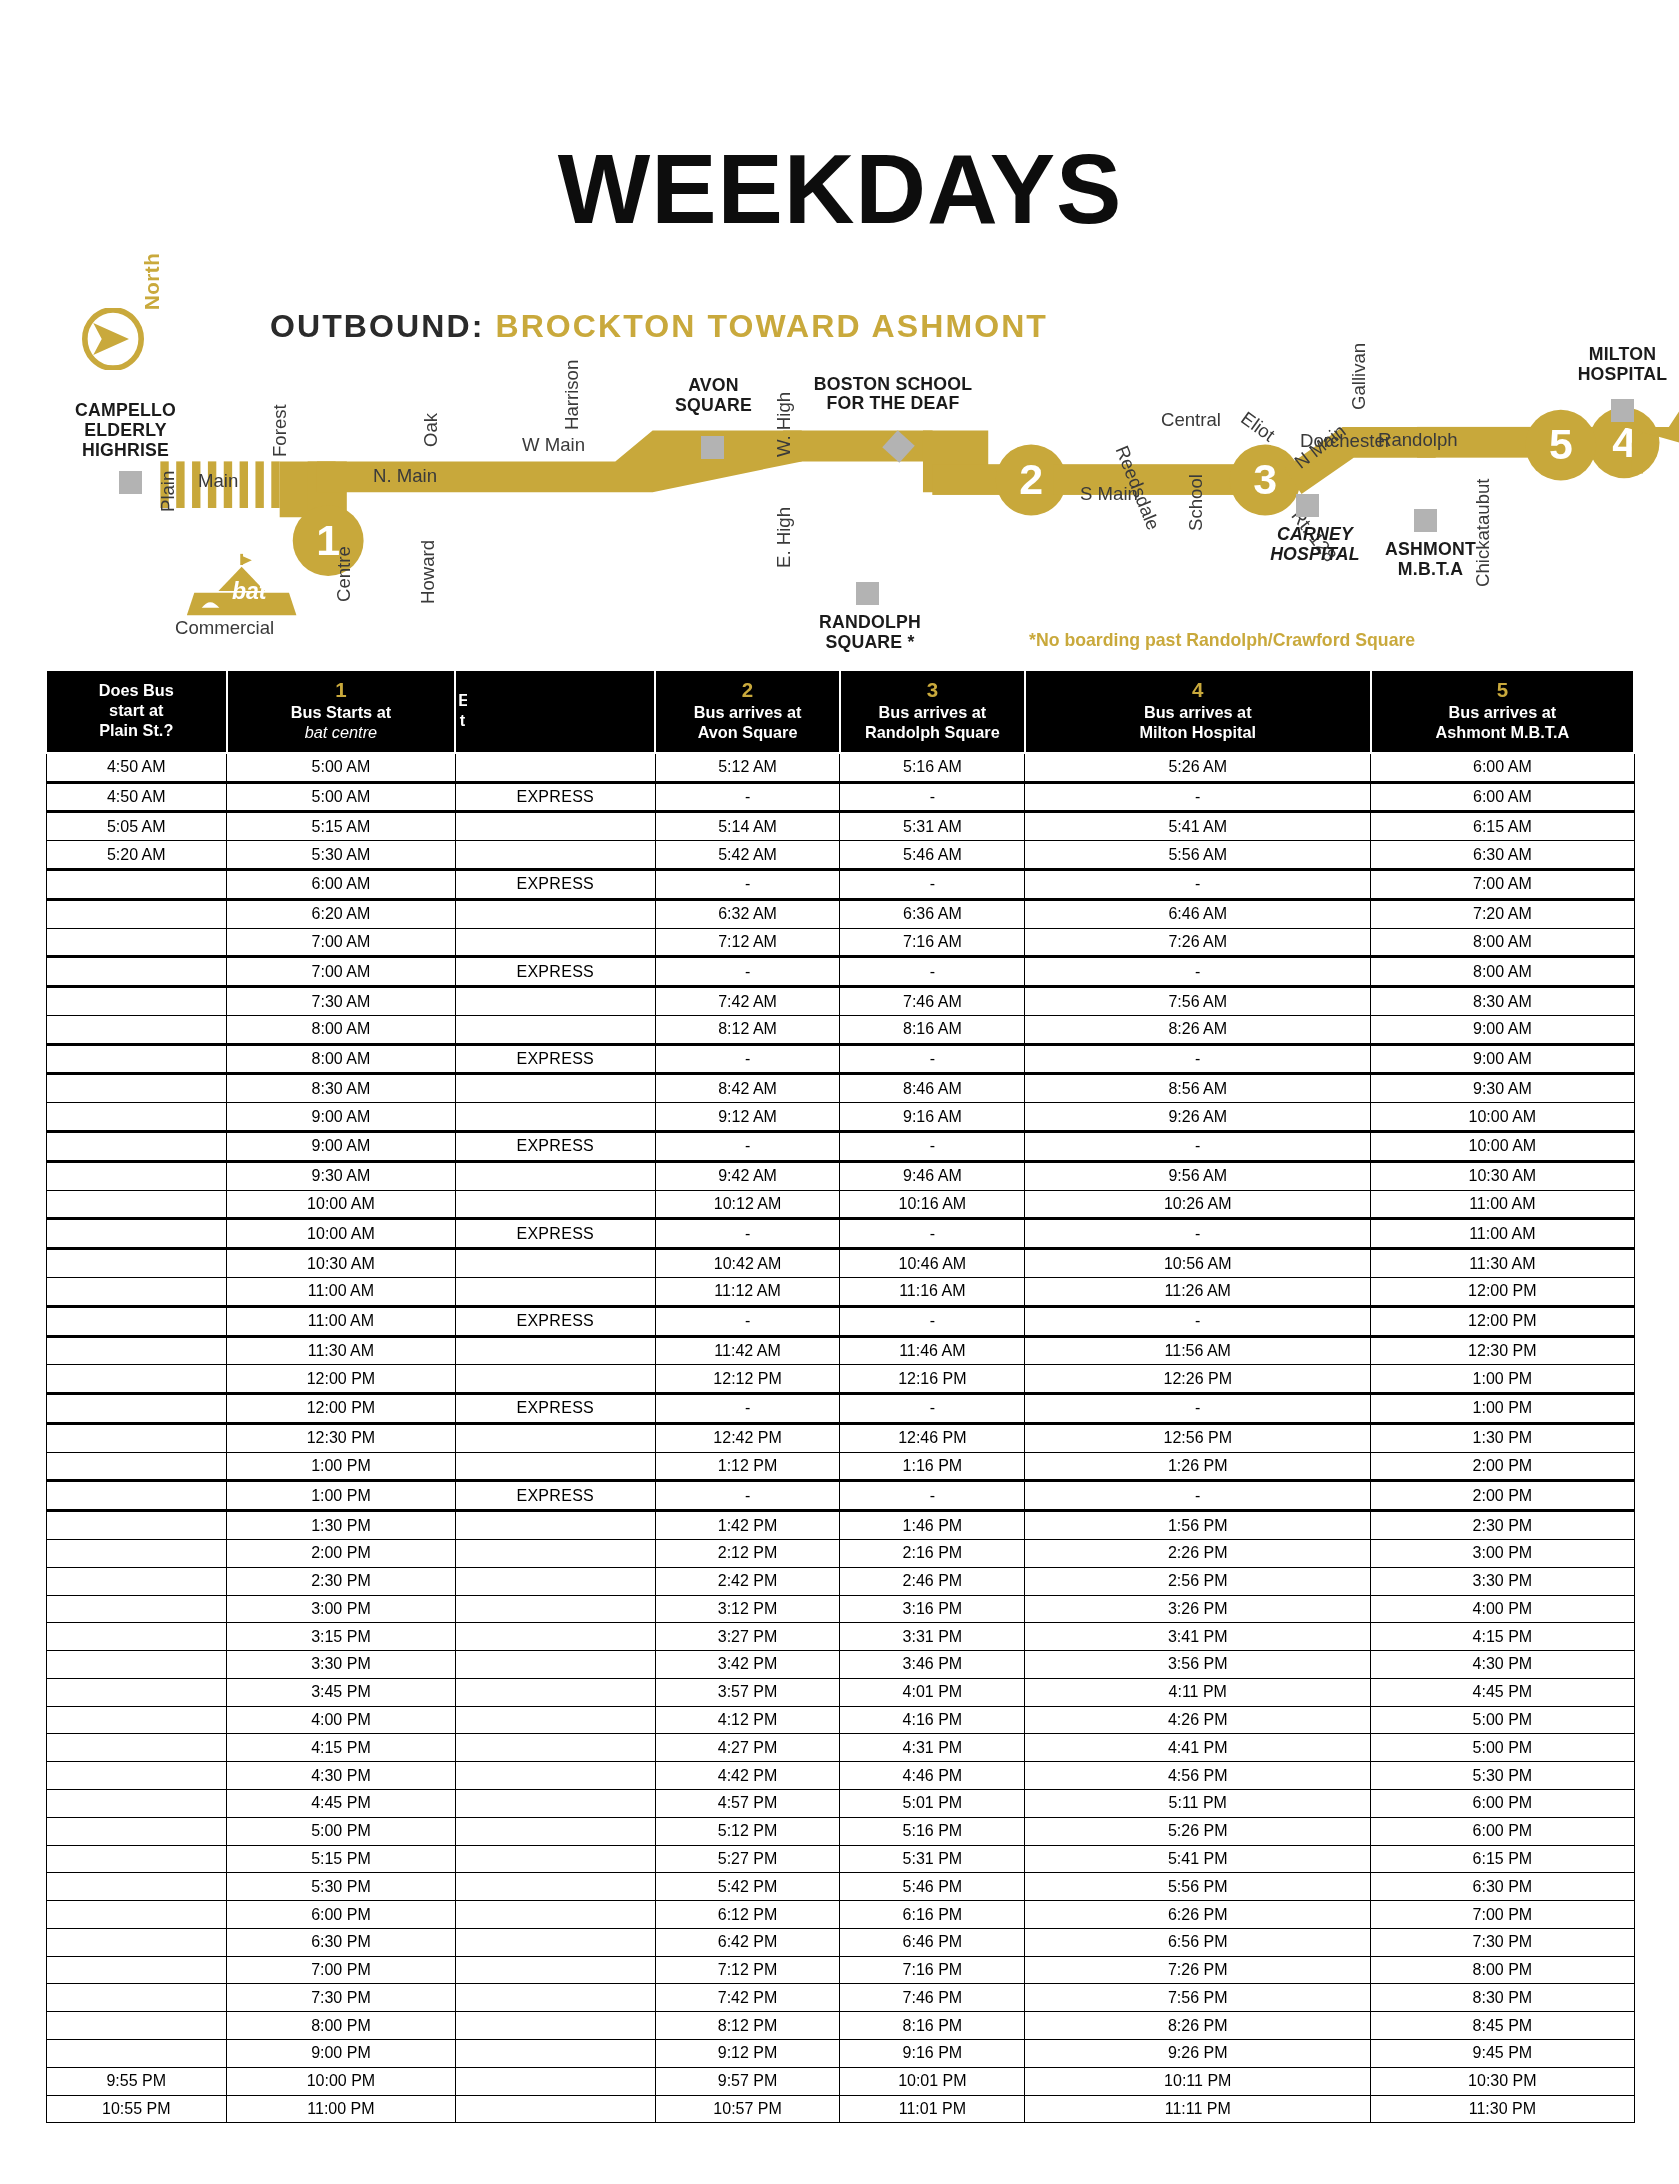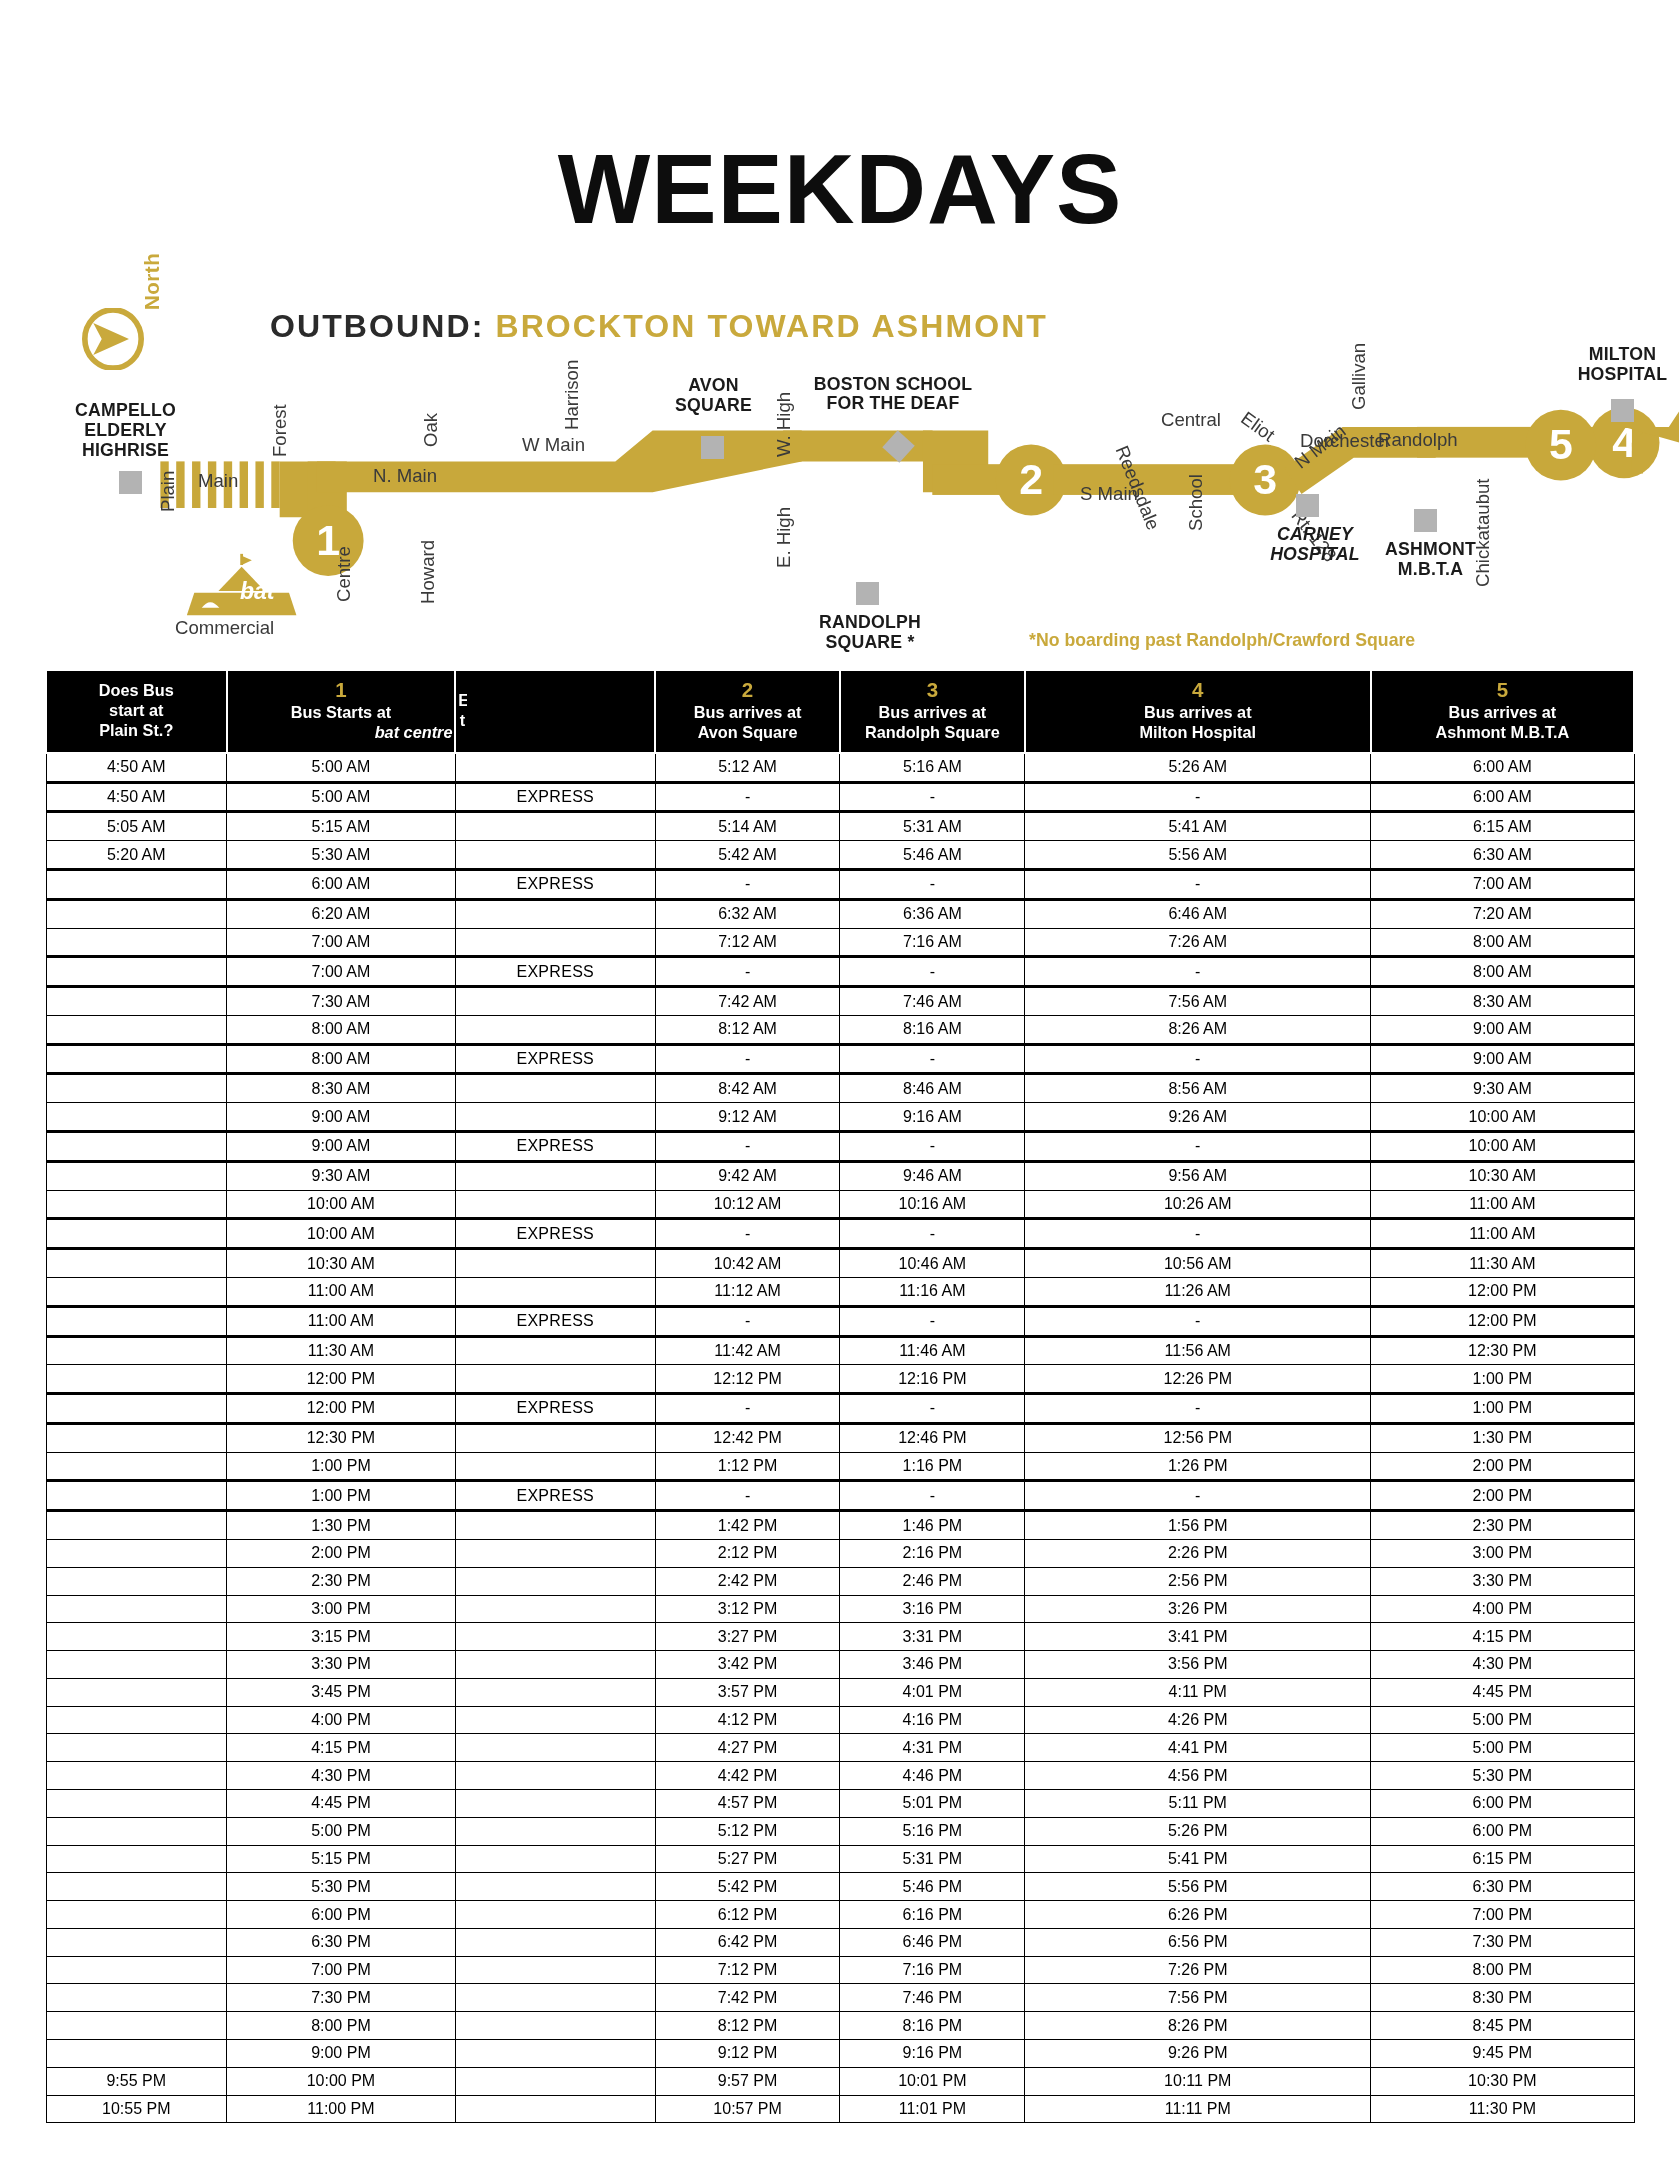--- a/index.html
+++ b/index.html
@@ -164,22 +164,21 @@
     line-height: 1.1;
     margin-bottom: 0.9px;
   }
   table.schedule th .head-line {
     display: block;
     font-weight: bold;
   }
   table.schedule th .head-italic {
     display: block;
     font-style: italic;
-    font-weight: bold;
-    text-align: right;
+    font-weight: normal;
   }
   th.clipped-head {
     text-align: left;
     padding-left: 7.5px;
     overflow: hidden;
   }
   th.clipped-head .clip-inner {
     display: block;
     width: 8.4px;
     overflow: hidden;
@@ -288,21 +287,21 @@
   <div class="map-label street-on-line" style="left:198px; top:117px;">Main</div>
 
   <svg style="position:absolute;left:183px;top:198px;" width="121" height="65" viewBox="0 0 130 70">
     <path d="M63 2 L63 14" stroke="#c8a83b" stroke-width="3" fill="none"></path>
     <path d="M63 4 L74 9 L63 14 Z" fill="#c8a83b"></path>
     <path d="M63 16 L88 42 L38 42 Z" fill="#c8a83b"></path>
     <path d="M12 44 L114 44 L122 68 L4 68 Z" fill="#c8a83b"></path>
     <path d="M20 60 q9 -12 19 0 Z" fill="#ffffff"></path>
     <rect x="56" y="50" width="52" height="18" fill="#ffffff" opacity="0"></rect>
   </svg>
-  <div class="bat-logo-text" style="left:240px; top:224px;">bat</div>
+  <div class="bat-logo-text" style="left:232px; top:224px;">bat</div>
   <div class="map-label street-on-line" style="left:175px; top:264px;">Commercial</div>
   <div class="map-label street-name vertical-street" style="left:334px; top:248px;">Centre</div>
 
   <div class="map-label street-name vertical-street" style="left:418px; top:250px;">Howard</div>
   <div class="map-label street-name vertical-street" style="left:421px; top:93px;">Oak</div>
   <div class="map-label street-on-line" style="left:373px; top:112px;text-align:center;">N. Main</div>
   <div class="map-label street-on-line" style="left:522px; top:81px;">W Main</div>
   <div class="map-label street-name vertical-street" style="left:562px; top:76px;">Harrison</div>
 
   <div class="map-label station-name" style="left:653px; top:22.4px; width:121px;">

